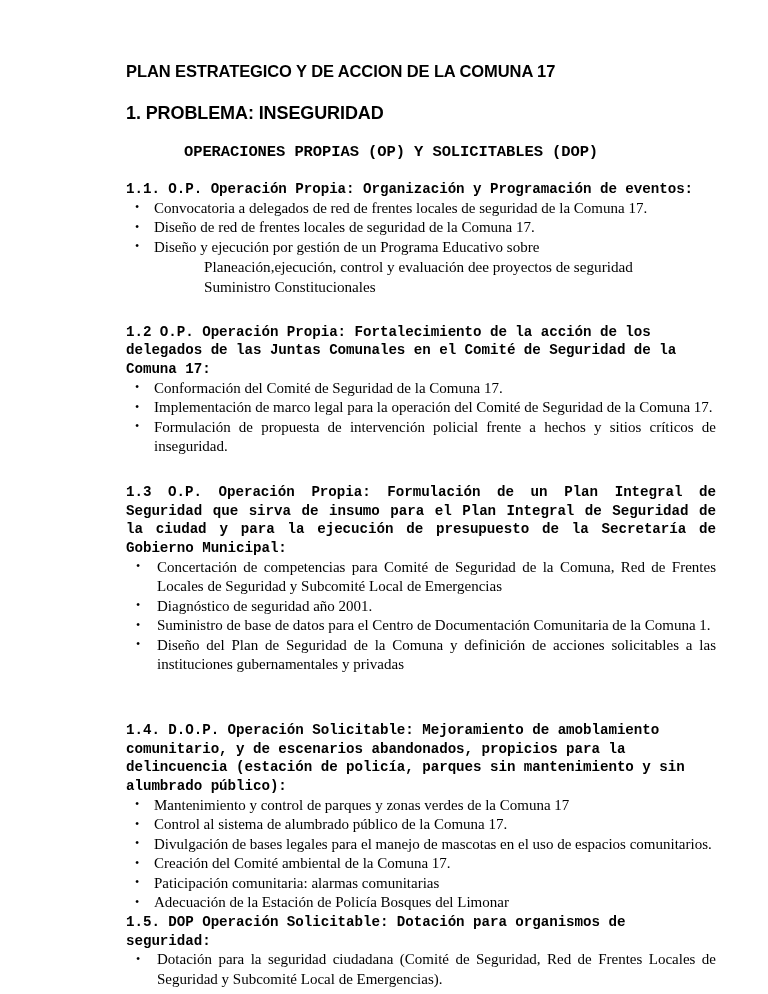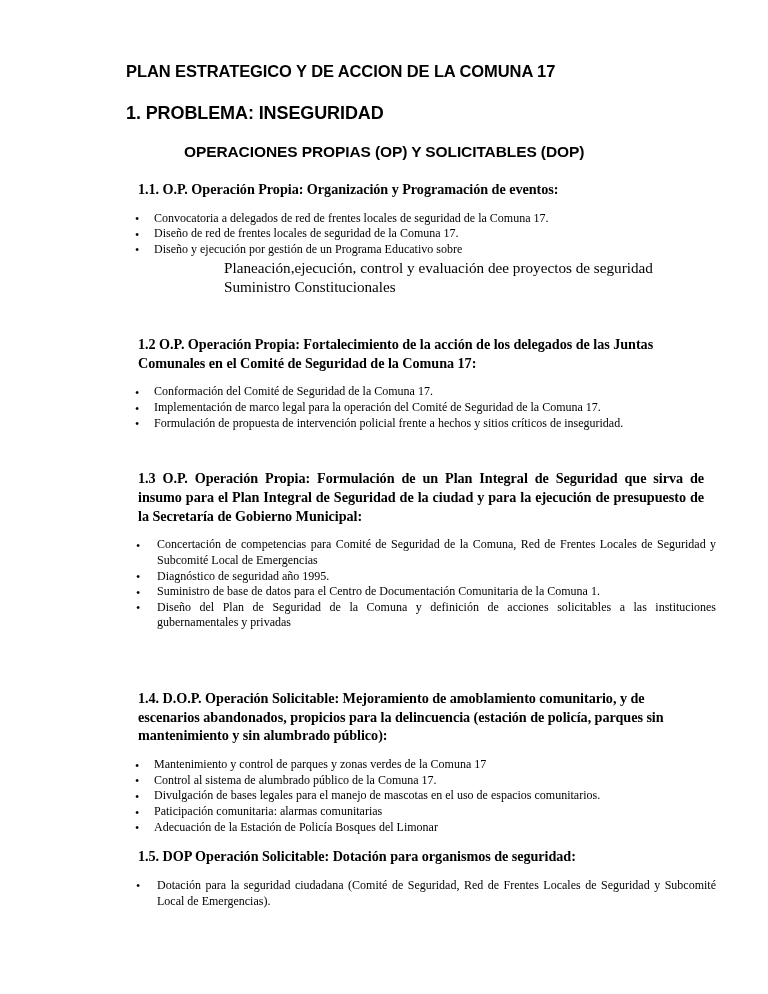--- a/index.html
+++ b/index.html
@@ -47,52 +47,52 @@
   .problem-title {
     font-family: "Liberation Sans", sans-serif;
     font-weight: bold;
     font-size: 18px;
     line-height: 1.18;
     letter-spacing: -0.1px;
     margin: 12px 0 18px 0;
   }
 
   .ops-title {
-    font-family: Liberation Sans, sans-serif;
+    font-family: Liberation Mono, monospace;
     font-weight: bold;
     font-size: 15.5px;
     line-height: 1.18;
     letter-spacing: -0.1px;
     margin: 0 0 19px 0;
     padding-left: 58px;
   }
 
   .sec-heading {
-    font-family: Liberation Serif, serif;
+    font-family: Liberation Mono, monospace;
     font-weight: bold;
     font-size: 14.2px;
     line-height: 1.32;
     letter-spacing: -0.05px;
-    margin: 12px;
+    margin: 0;
   }
   .sec-heading.justified {
     text-align: justify;
     text-justify: inter-word;
   }
 
   
   ul.bullets {
     list-style: none;
     margin: 0;
     padding: 0;
   }
   ul.bullets > li {
     position: relative;
     font-family: "Liberation Serif", serif;
-    font-size: 12px;
+    font-size: 15px;
     line-height: 1.30;
     padding-left: 28px;
     margin: 0;
   }
   ul.bullets > li::before {
     content: "\2022";
     position: absolute;
     left: 9px;
     top: -0.5px;
     font-size: 12px;
@@ -114,21 +114,20 @@
   .subline-group {
     font-family: "Liberation Serif", serif;
     font-size: 15.2px;
     line-height: 1.30;
     padding-left: 78px;
     margin: 0;
   }
   .subline {
     display: block;
     white-space: pre-wrap;
-    margin-left: 20px;
   }
   .gap-lg  { height: 26px; }
   .gap-xl  { height: 46px; }
 
   .section { margin: 0; }
 </style>
 </head>
 <body>
 
 <div class="page">
@@ -163,34 +162,35 @@
         <li class="j">Formulación de propuesta  de intervención policial frente a hechos y sitios críticos de inseguridad.</li>
       </ul>
     </div>
 
     <div class="gap-lg"></div>
 
     <div class="section">
       <div class="sec-heading justified">1.3  O.P. Operación Propia: Formulación de un Plan Integral de Seguridad que sirva de insumo para el Plan Integral de Seguridad de la ciudad y para la ejecución de presupuesto de la Secretaría de Gobierno Municipal:</div>
       <ul class="bullets wide">
         <li>Concertación de competencias para Comité de Seguridad de la Comuna, Red de Frentes Locales de Seguridad y Subcomité Local de Emergencias</li>
-        <li>Diagnóstico de seguridad año 1995.</li>
+        <li>Diagnóstico de seguridad año 2001.</li>
         <li>Suministro de base de datos para el Centro de Documentación Comunitaria de la Comuna 1.</li>
         <li>Diseño del Plan de Seguridad de la Comuna y definición de acciones solicitables  a las instituciones gubernamentales y privadas</li>
       </ul>
     </div>
 
     <div class="gap-xl"></div>
 
     <div class="section">
       <div class="sec-heading">1.4. D.O.P. Operación Solicitable: Mejoramiento de amoblamiento comunitario, y de escenarios abandonados, propicios para la delincuencia (estación de policía, parques sin mantenimiento y sin alumbrado público):</div>
       <ul class="bullets">
         <li>Mantenimiento y control de parques y zonas verdes de la Comuna 17</li>
         <li>Control al sistema de alumbrado público de la Comuna 17.</li>
         <li>Divulgación de bases legales para el manejo de mascotas en el uso de espacios comunitarios.</li>
+        <li>Creación del Comité ambiental de la Comuna 17.</li>
         <li>Paticipación comunitaria: alarmas comunitarias</li>
         <li>Adecuación de la Estación de Policía Bosques del Limonar</li>
       </ul>
     </div>
 
     <div class="section">
       <div class="sec-heading">1.5. DOP Operación Solicitable: Dotación para organismos de seguridad:</div>
       <ul class="bullets wide">
         <li>Dotación para la seguridad ciudadana (Comité de Seguridad, Red de Frentes Locales de Seguridad y  Subcomité Local de Emergencias).</li>
 

